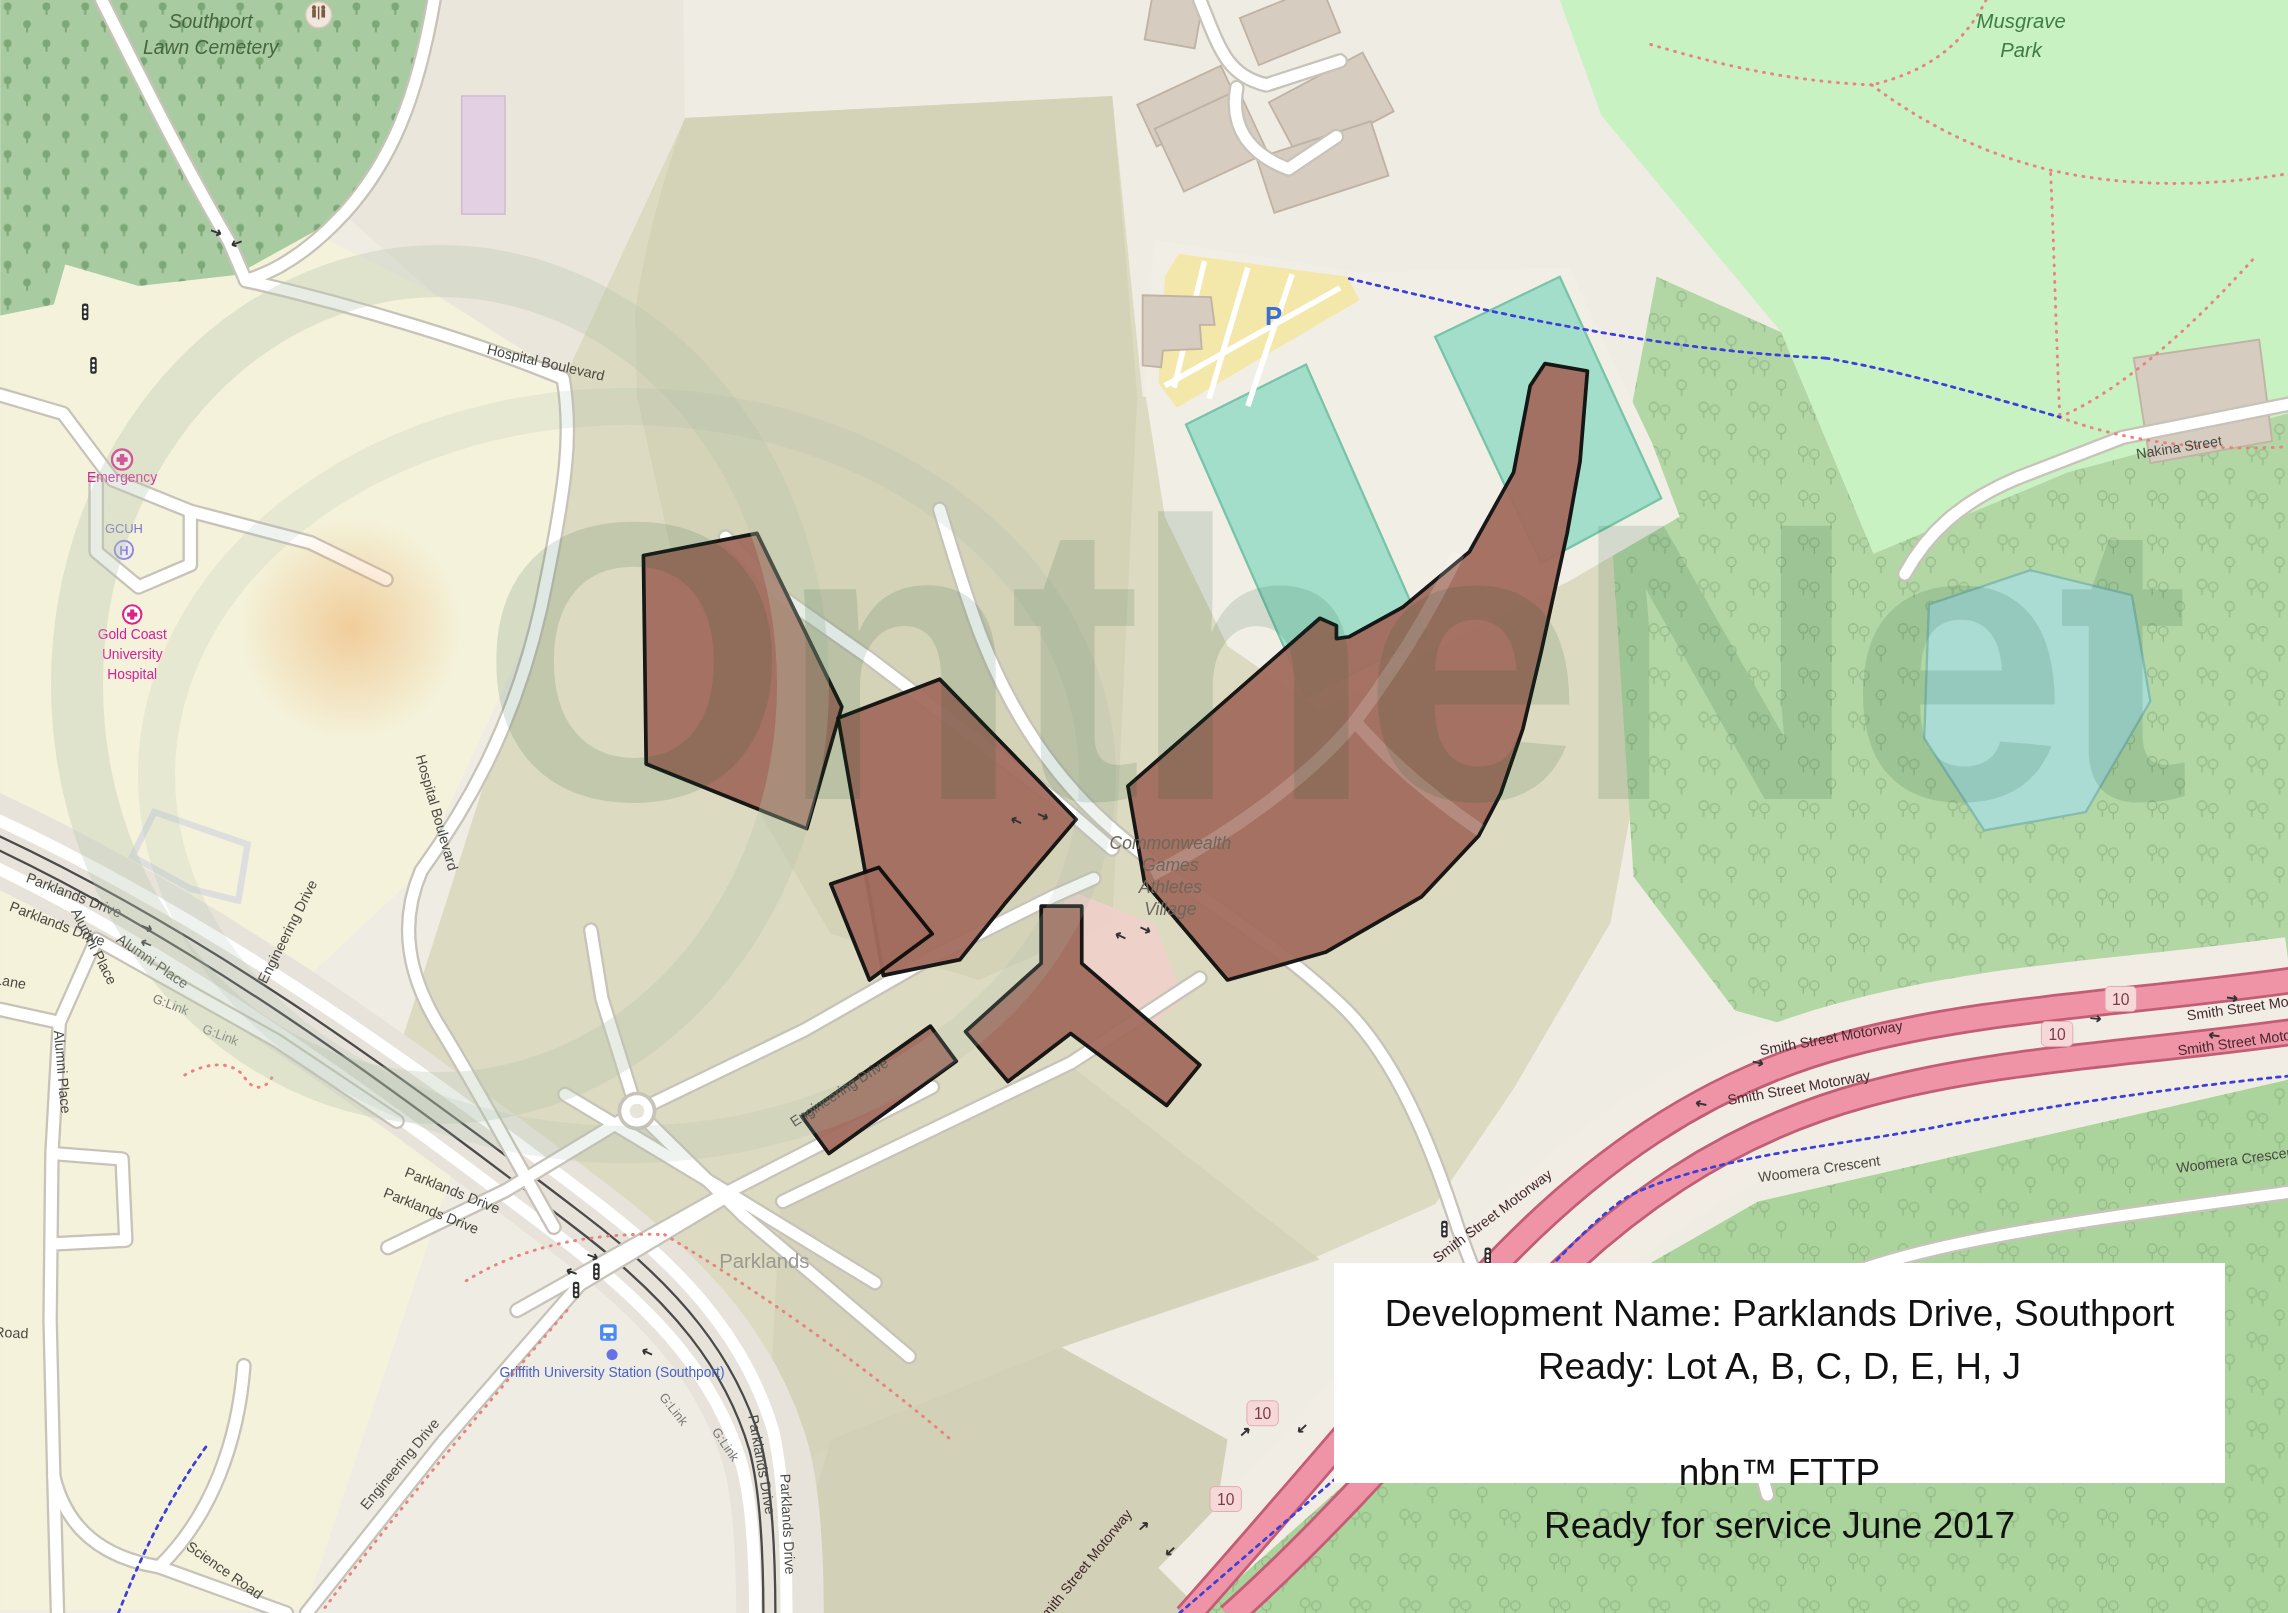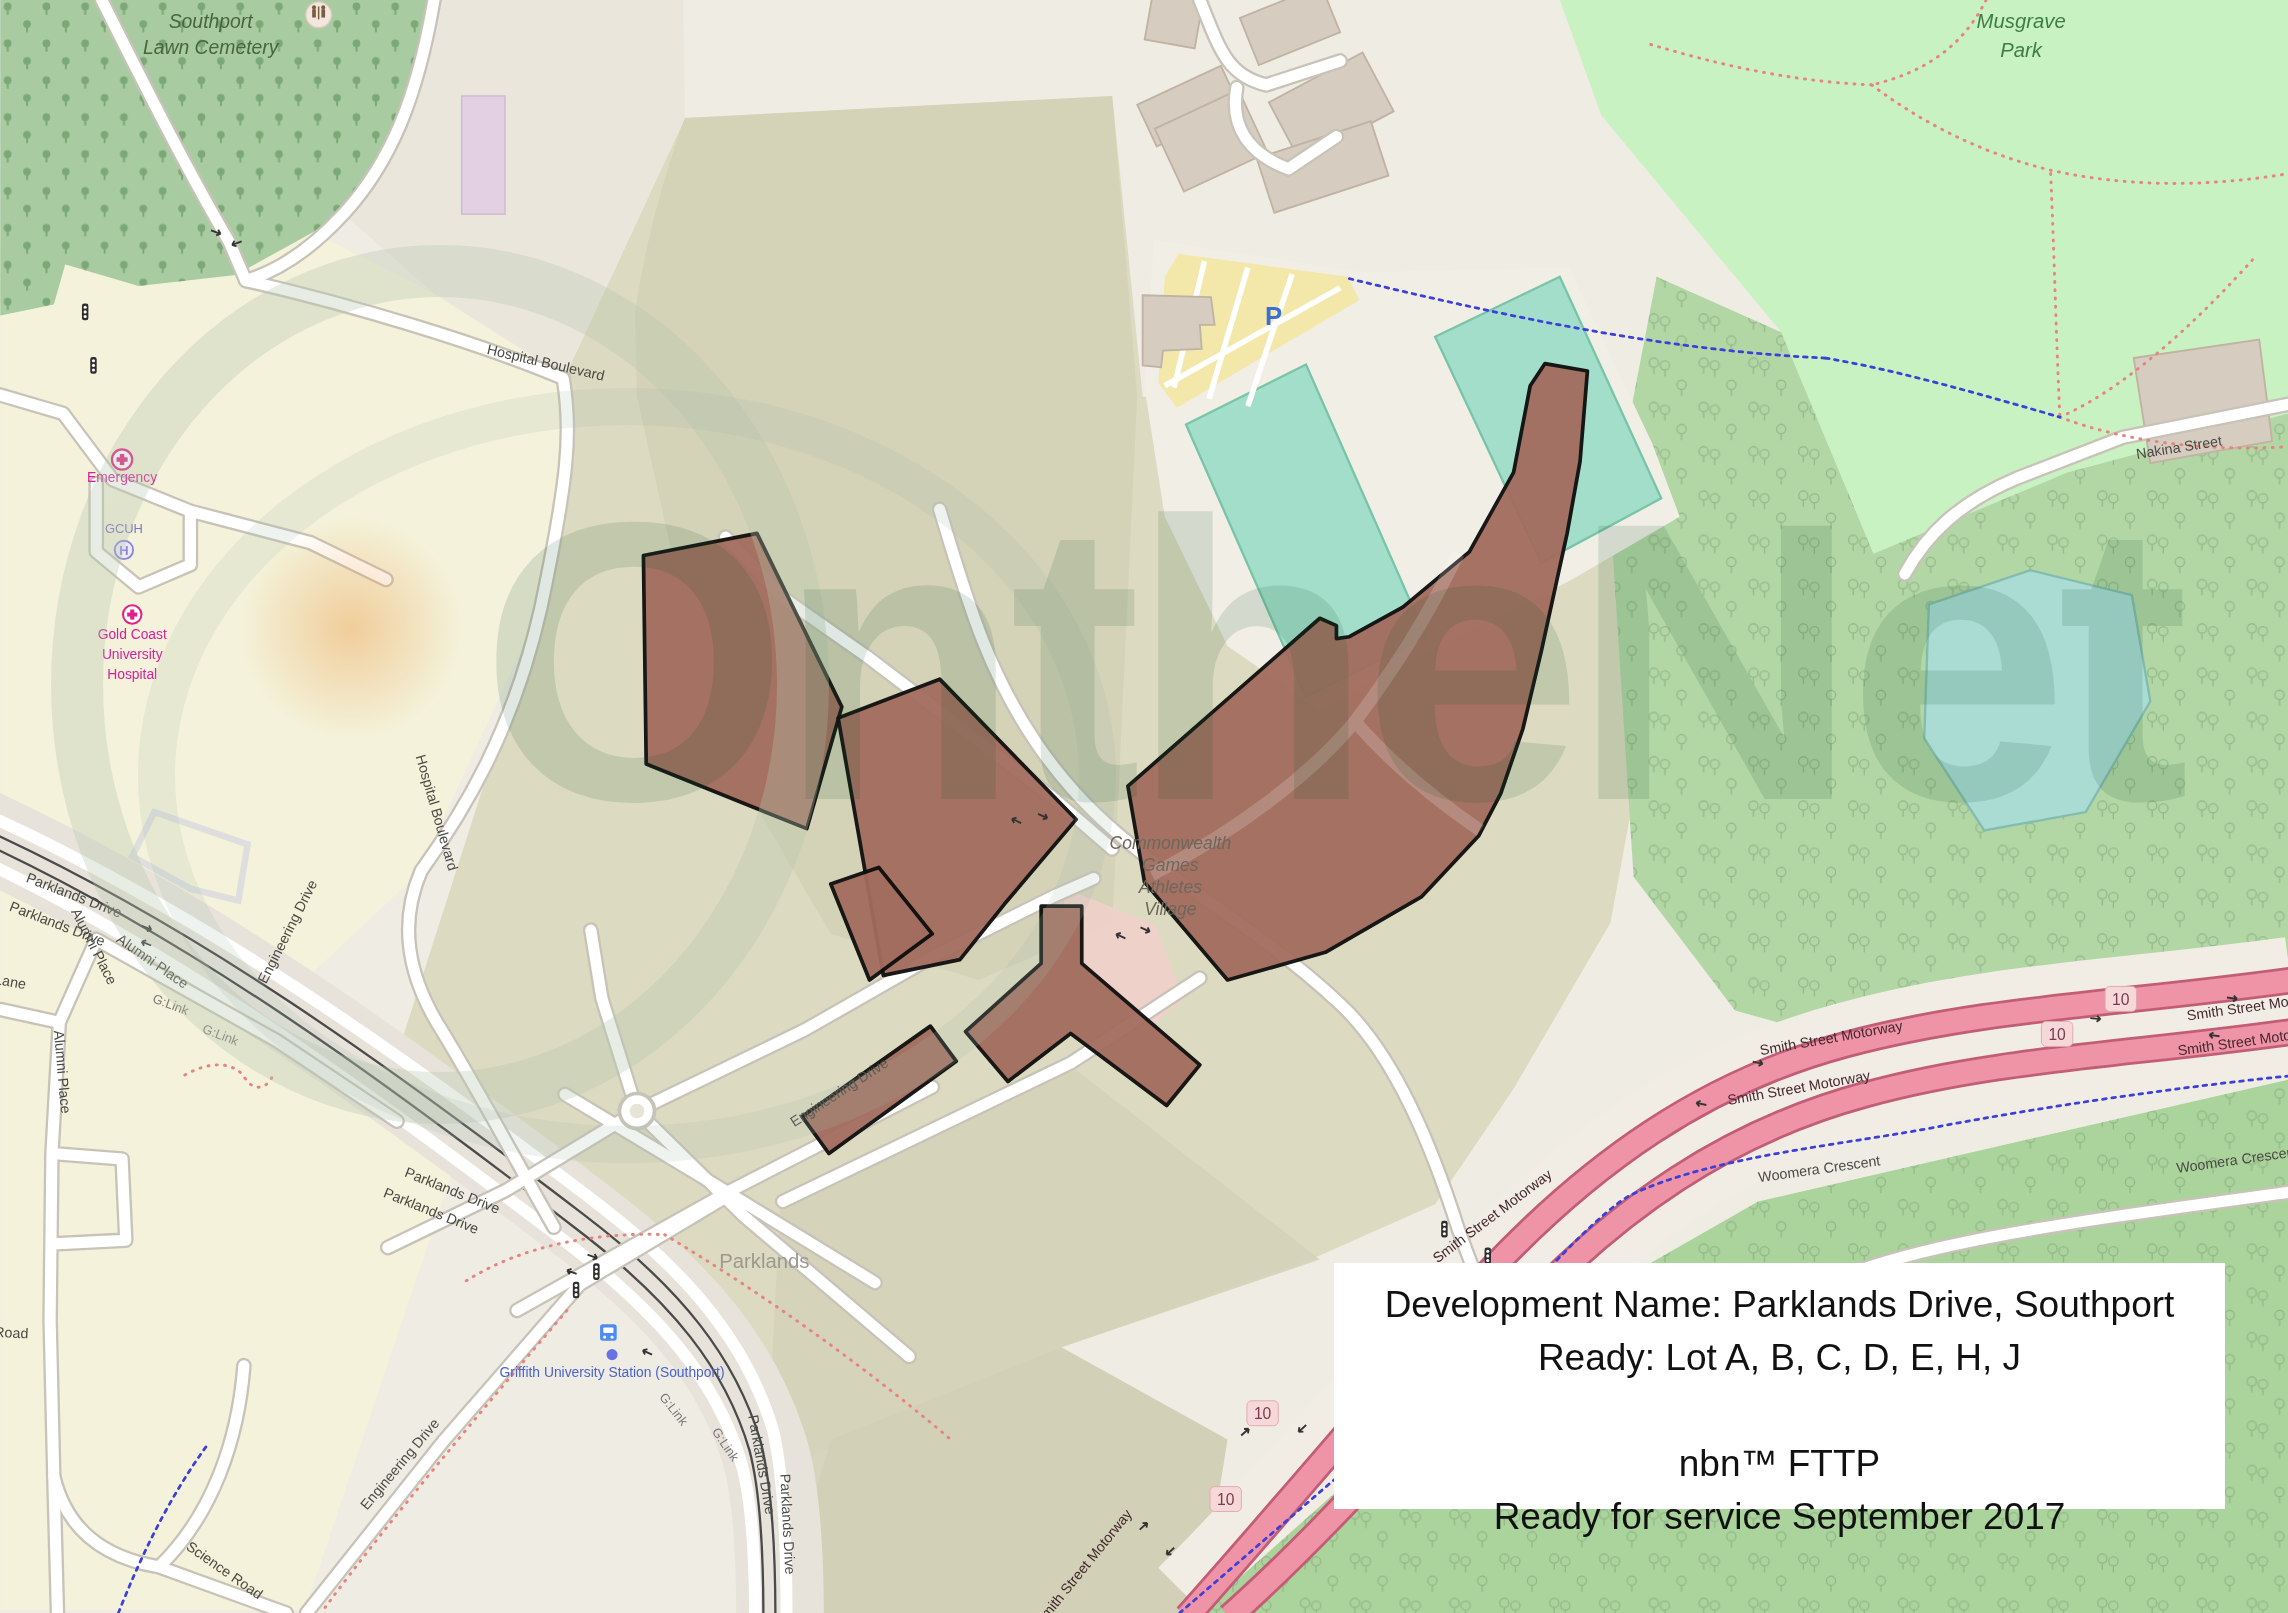--- a/index.html
+++ b/index.html
@@ -25,22 +25,22 @@
   .wm-ring{position:absolute;left:51px;top:245px;width:674px;height:775px;border:52px solid #b7c4ae;
            border-radius:50%;opacity:.33;}
   .wm-ring2{position:absolute;left:138px;top:388px;width:904px;height:701px;border:37px solid #a8bfae;
             border-radius:50%;opacity:.18;}
   .wm-blob{position:absolute;left:222px;top:517px;width:258px;height:222px;border-radius:50%;
            background:radial-gradient(circle,rgba(235,150,60,.40),rgba(235,150,60,0) 65%);}
   .wm-text{position:absolute;left:480px;top:434px;font-size:397px;font-weight:bold;color:#14532d;
            opacity:.13;letter-spacing:-11px;white-space:nowrap;}
 
   
-  #info-box{position:absolute;left:1334px;top:1263px;width:891px;height:246px;background:#ffffff;
-            color:#111;text-align:center;font-size:37px;line-height:53px;padding-top:15px;box-sizing:border-box;}
+  #info-box{position:absolute;left:1334px;top:1263px;width:891px;height:220px;background:#ffffff;
+            color:#111;text-align:center;font-size:37px;line-height:53px;padding-top:24px;box-sizing:border-box;}
   #info-box div{height:53px;}
 </style>
 </head>
 <body>
 
 <div id="stage">
 
   <svg id="map-svg" width="2289" height="1613" viewBox="0 0 2480 1748" xmlns="http://www.w3.org/2000/svg">
     <defs>
       <pattern id="patCem" width="42" height="40" patternUnits="userSpaceOnUse">
@@ -357,16 +357,16 @@
   <div class="wm-ring"></div>
   <div class="wm-ring2"></div>
   <div class="wm-blob"></div>
   <div class="wm-text">OntheNet</div>
 
   <div id="info-box">
     <div>Development Name: Parklands Drive, Southport</div>
     <div>Ready: Lot A, B, C, D, E, H, J</div>
     <div></div>
     <div>nbn™ FTTP</div>
-    <div>Ready for service September 2017</div>
+    <div>Ready for service June 2017</div>
   </div>
 </div>
 
 
 </body></html>

